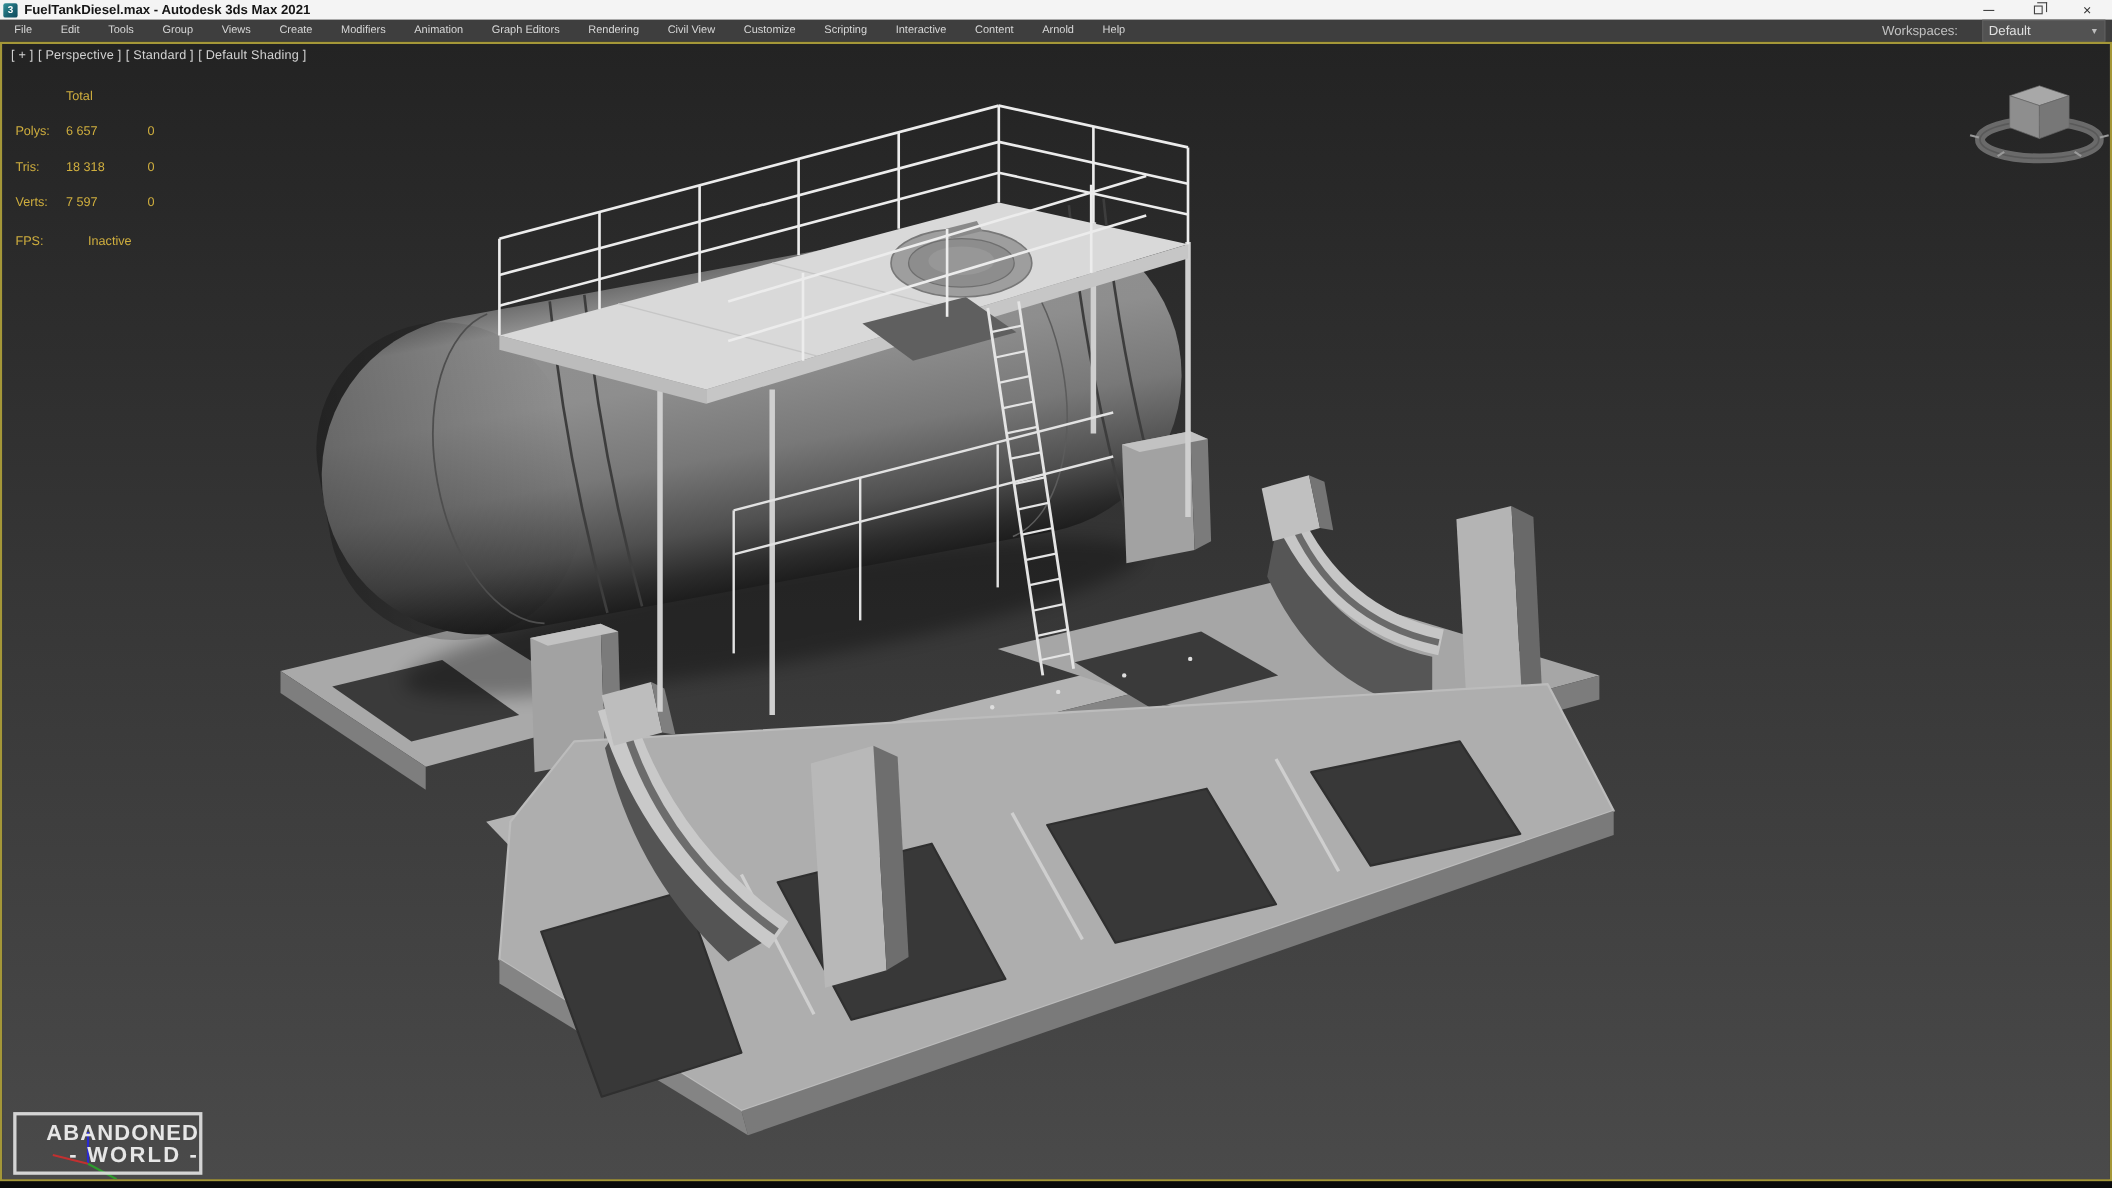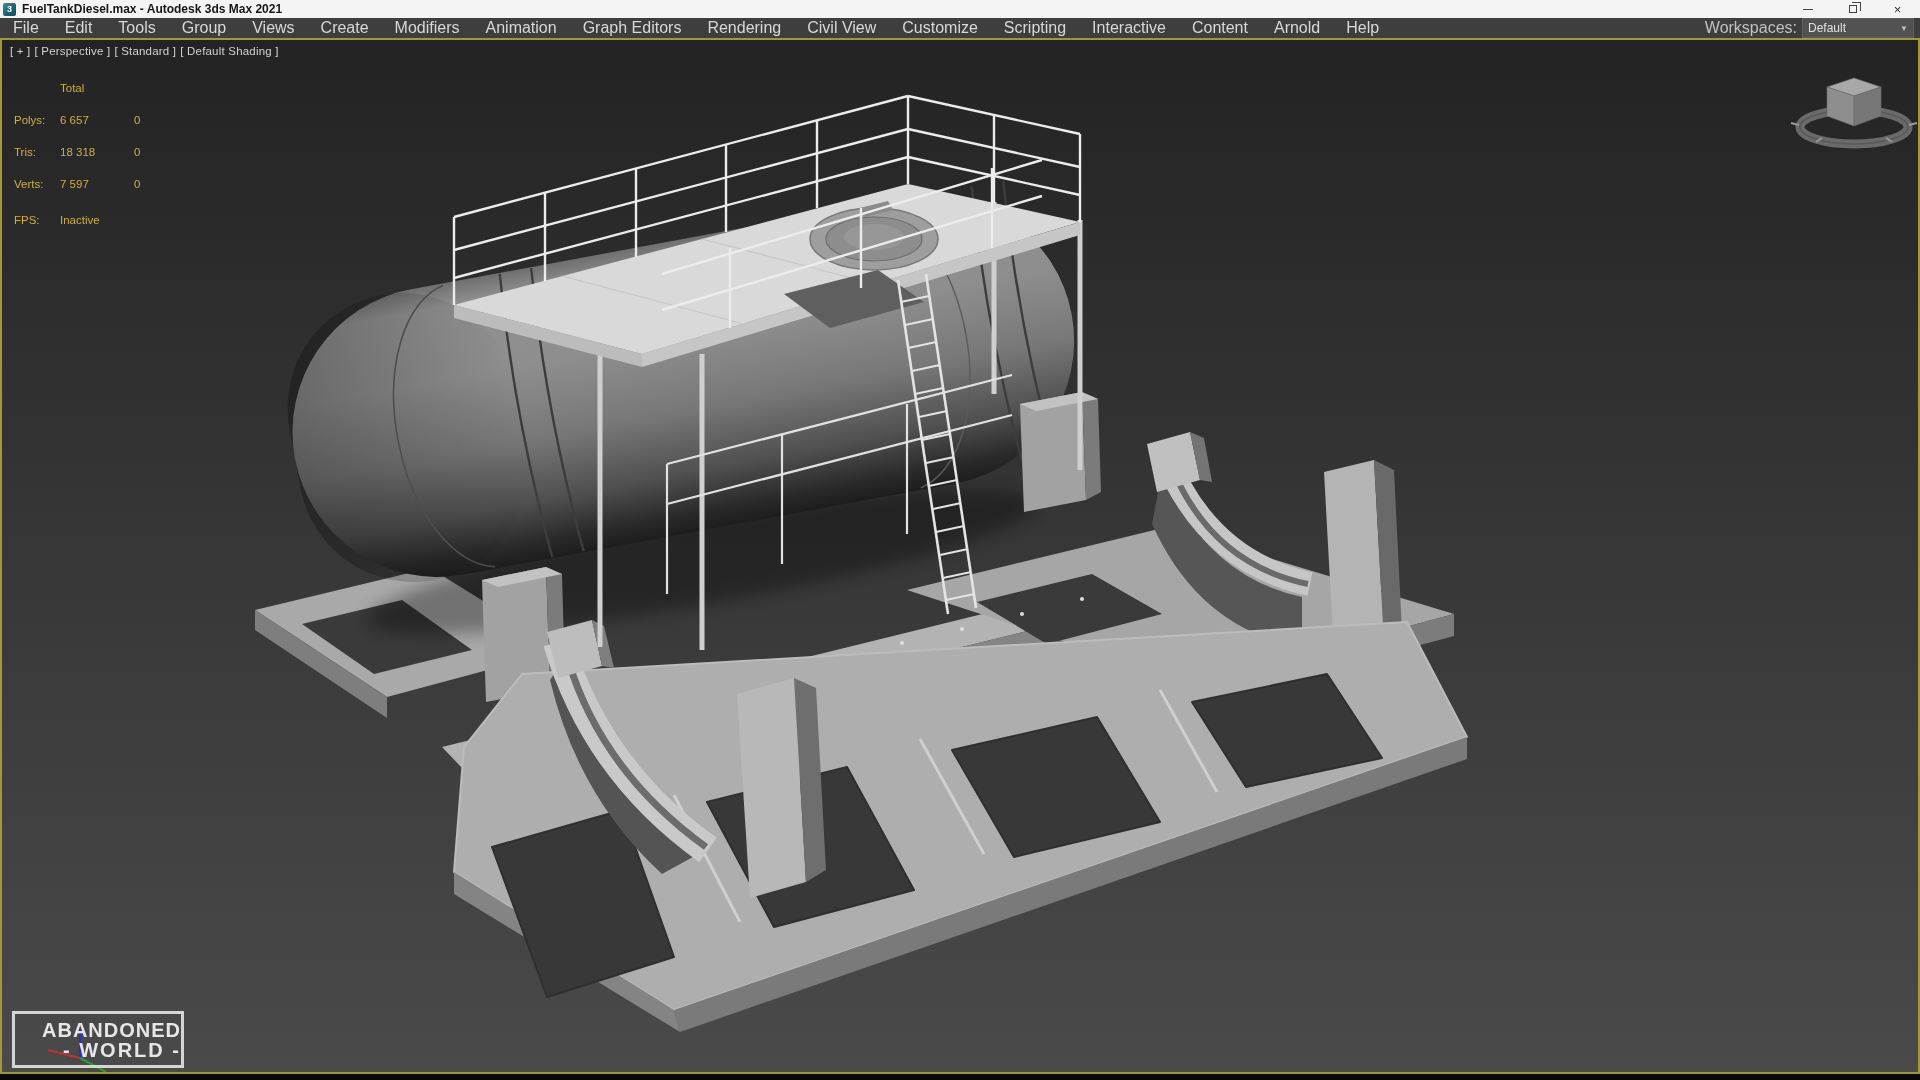--- a/index.html
+++ b/index.html
@@ -17,39 +17,39 @@
   .win-btn { width:45px; height:18px; display:flex; align-items:center; justify-content:center;
              color:#333; font-size:13px; cursor:default; }
   .win-btn .bar { width:10px; border-top:1.5px solid #444; display:block; }
   .win-btn .sq  { width:8px; height:8px; border:1.2px solid #444; display:block; position:relative; }
   .win-btn .sq::before { content:""; position:absolute; left:2px; top:-4px; width:8px; height:8px;
              border:1.2px solid #444; border-left:none; border-bottom:none; }
 
   
   .menubar { position:absolute; left:0; top:18px; width:1920px; height:20px;
              background:#3e3e3e; display:flex; align-items:center; }
-  .menu-item { color:#d8d8d8; font-size:16px; padding:0 13px; line-height:20px; white-space:nowrap; }
+  .menu-item { color:#d8d8d8; font-size:10px; padding:0 13px; line-height:20px; white-space:nowrap; }
   .menu-right { margin-left:auto; display:flex; align-items:center; padding-right:6px; }
-  .ws-label { color:#c2c2c2; font-size:16px; margin-right:5px; }
+  .ws-label { color:#c2c2c2; font-size:12px; margin-right:22px; }
   .ws-select { width:112px; height:20px; background:#525252; border:1px solid #5f5f5f;
                color:#e0e0e0; font-size:12px; display:flex; align-items:center; padding:0 5px; }
   .ws-arrow { margin-left:auto; font-size:8px; color:#bdbdbd; }
 
   
   .viewport { position:absolute; left:0; top:38px; width:1920px; height:1036px;
               border:2px solid #a49738; background:#303030; }
   .scene-svg { position:absolute; left:0; top:0; width:100%; height:100%; display:block; }
 
   .vp-label { position:absolute; left:8px; top:5px; color:#d2d2d2; font-size:11.5px;
               letter-spacing:.2px; display:flex; gap:4px; }
   .vp-label span { cursor:default; }
 
   .stats { position:absolute; left:12px; top:42px; color:#cfae3e; font-size:11.5px; }
   .stats .grid { display:grid; grid-template-columns:46px 74px 40px; row-gap:20px; }
-  .stats .fps  { margin-top:24px; display:grid; grid-template-columns:46px auto; }
+  .stats .fps  { margin-top:24px; display:grid; grid-template-columns:46px auto;gap:20px; }
 
   .watermark { position:absolute; left:10px; bottom:4px; width:172px; height:57px;
                border:3px solid rgba(225,225,225,.92); display:flex; flex-direction:column;
                align-items:flex-end; justify-content:center; }
   .wm1 { color:#e6e6e6; font-weight:bold; font-size:20px; letter-spacing:1px; line-height:20px; }
   .wm2 { color:#e6e6e6; font-weight:bold; font-size:20px; letter-spacing:2px; line-height:20px; }
 
   .bottom-strip { position:absolute; left:0; bottom:0; width:1920px; height:6px; background:#0a0a0a; }
 </style>
 </head>

